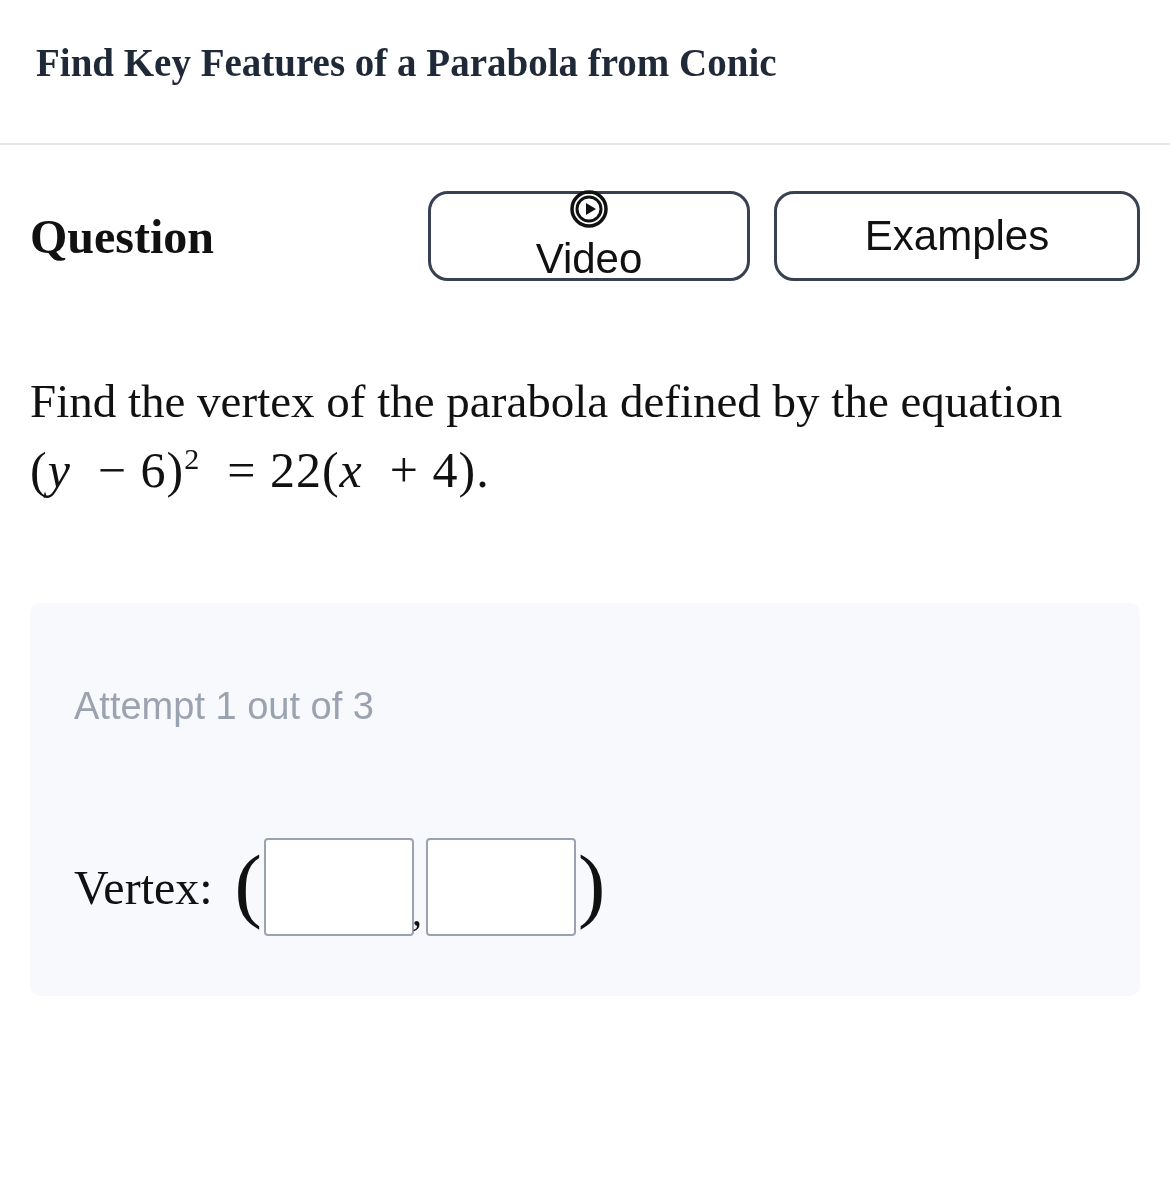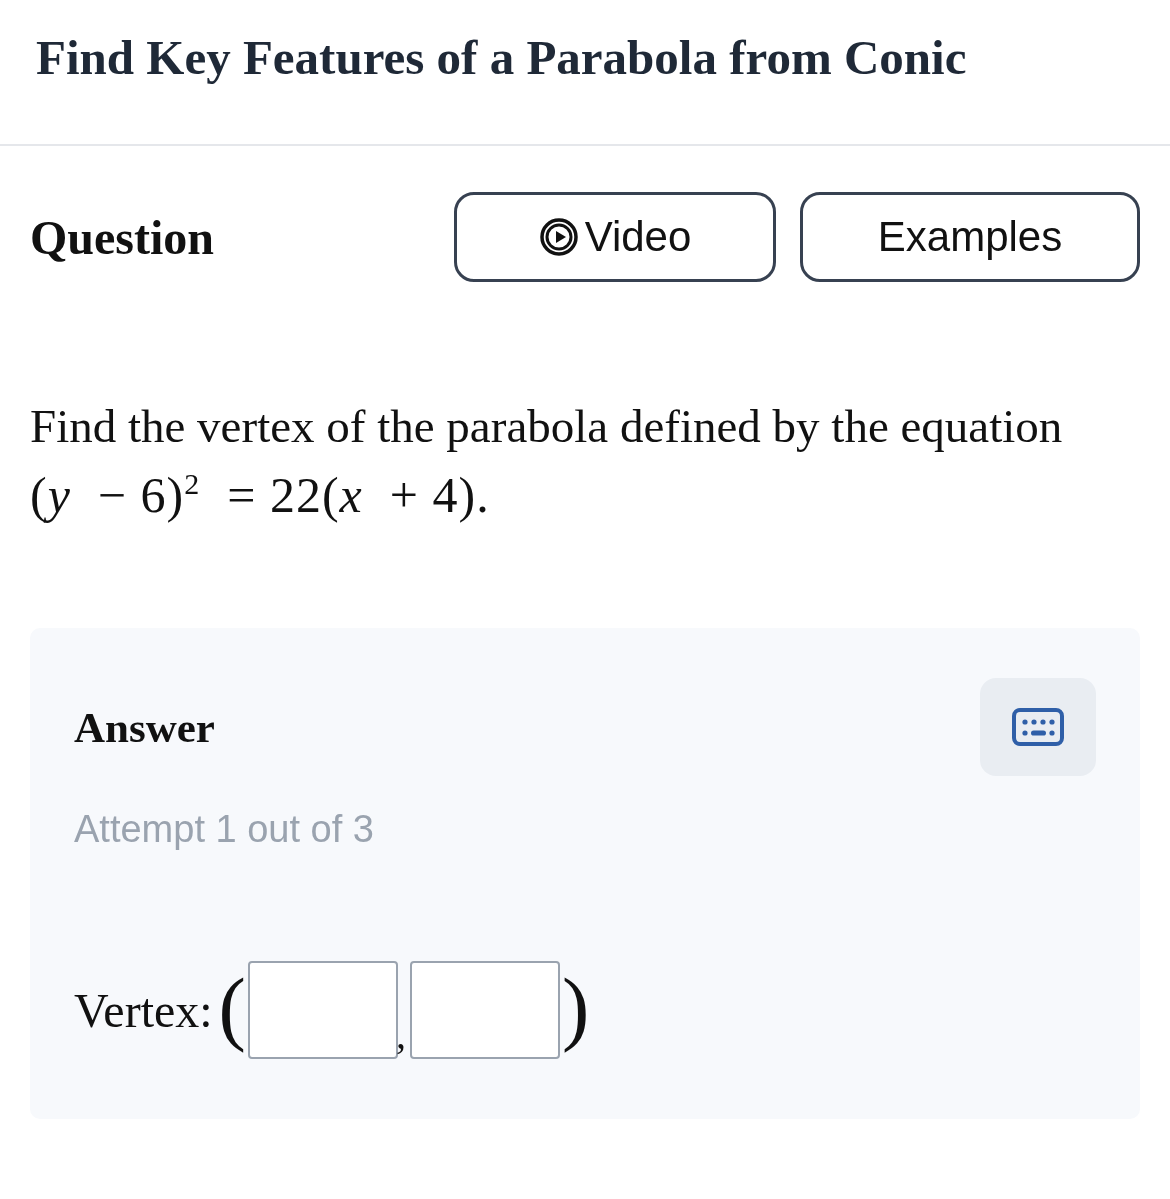--- a/index.html
+++ b/index.html
@@ -4,24 +4,24 @@
   <style>
     * { box-sizing: border-box; margin: 0; padding: 0; }
     html, body { width: 1170px; height: 1199px; }
     body {
       font-family: Georgia, 'Times New Roman', serif;
       background: #ffffff;
       color: #1a1a2e;
       overflow: hidden;
     }
     .page-title {
-      font-size: 49px;
+      font-size: 39px;
       font-weight: bold;
       color: #1f2937;
-      padding: 29px 0 0 36px;
+      padding: 40px 0 0 36px;
       white-space: nowrap;
       overflow: hidden;
     }
     .divider {
       border: none;
       border-top: 2px solid #e5e7eb;
       margin-top: 58px;
     }
     .content {
       padding: 0 30px;
@@ -48,30 +48,31 @@
       gap: 6px;
       height: 90px;
       padding: 0 36px;
       border: 3px solid #374151;
       border-radius: 20px;
       background: #fff;
       font-family: 'Segoe UI', -apple-system, sans-serif;
       font-size: 42px;
       color: #111;
       cursor: pointer;
+      flex-direction: column;
     }
     .video-button { width: 322px; }
-    .examples-button { width: 340px; text-align: center; }
+    .examples-button { width: 366px; text-align: center; }
     .play-icon-svg { width: 40px; height: 40px; flex: 0 0 auto; }
     .prompt {
       font-family: Georgia, serif;
       font-size: 47px;
       color: #111;
       line-height: 1.45;
-      margin-top: 110px;
+      margin-top: 86px;
     }
     .equation {
       font-family: Georgia, 'Times New Roman', serif;
       font-size: 50px;
       font-style: italic;
       color: #111;
       margin-top: 6px;
       letter-spacing: 1px;
     }
     .equation .up { font-style: normal; }
@@ -113,21 +114,21 @@
       margin-top: 32px;
     }
     .vertex-row {
       display: flex;
       align-items: center;
       margin-top: 110px;
       font-family: Georgia, serif;
       font-size: 48px;
       color: #111;
     }
-    .vertex-label { margin-right: 6px; }
+    .vertex-label { margin-right: 22px; }
     .paren { font-size: 82px; line-height: 1; font-weight: 300; position: relative; top: -2px; }
     .coord-input {
       width: 150px;
       height: 98px;
       border: 2px solid #9aa3af;
       border-radius: 4px;
       background: #fff;
       font-size: 40px;
       text-align: center;
       margin: 0 2px;
@@ -162,35 +163,20 @@
   <div class="prompt">Find the vertex of the parabola defined by the equation</div>
 
   <div class="equation">
     <span class="up">(</span><span>y</span>
     <span class="up">&nbsp;−&nbsp;</span><span class="up">6</span><span class="up">)</span><sup>2</sup>
     <span class="up">&nbsp;=&nbsp;</span><span class="up">22</span><span class="up">(</span><span>x</span>
     <span class="up">&nbsp;+&nbsp;</span><span class="up">4</span><span class="up">).</span>
   </div>
 
   <div class="answer-card">
-    <div class="answer-header">
-      <div class="answer-label">Answer</div>
-      <button class="keypad-btn">
-        <svg class="keypad-icon-svg" viewBox="0 0 52 38">
-          <rect x="2" y="2" width="48" height="34" rx="6" fill="none" stroke="#2f5fa8" stroke-width="4"></rect>
-          <circle cx="13" cy="14" r="2.6" fill="#2f5fa8"></circle>
-          <circle cx="22" cy="14" r="2.6" fill="#2f5fa8"></circle>
-          <circle cx="31" cy="14" r="2.6" fill="#2f5fa8"></circle>
-          <circle cx="40" cy="14" r="2.6" fill="#2f5fa8"></circle>
-          <circle cx="13" cy="25" r="2.6" fill="#2f5fa8"></circle>
-          <rect x="19" y="22.4" width="15" height="5.2" rx="2.6" fill="#2f5fa8"></rect>
-          <circle cx="40" cy="25" r="2.6" fill="#2f5fa8"></circle>
-        </svg>
-      </button>
-    </div>
     <div class="attempt">Attempt 1 out of 3</div>
 
     <div class="vertex-row">
       <span class="vertex-label">Vertex:</span>
       <span class="paren">(</span>
       <input class="coord-input" type="text" value="" style="">
       <span class="comma">,</span>
       <input class="coord-input" type="text" value="" style="">
       <span class="paren">)</span>
     </div>

